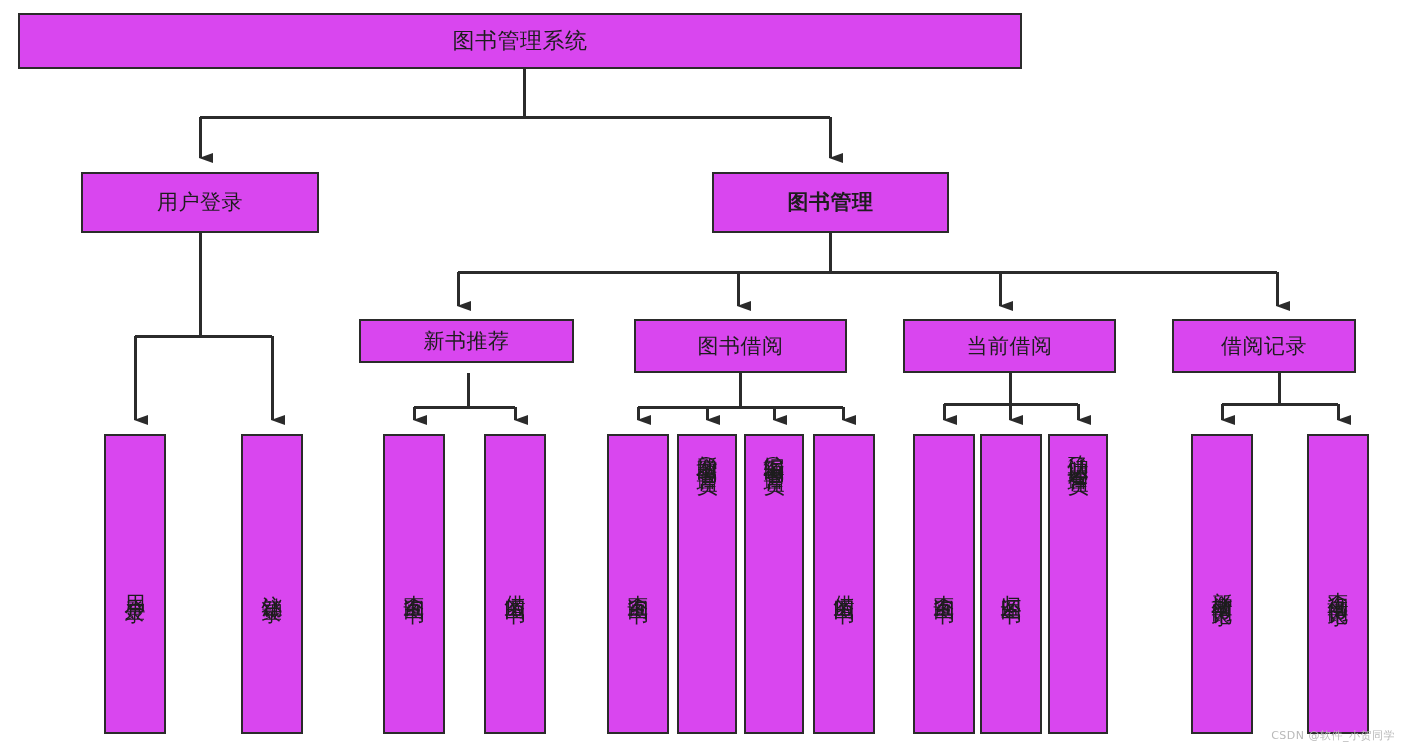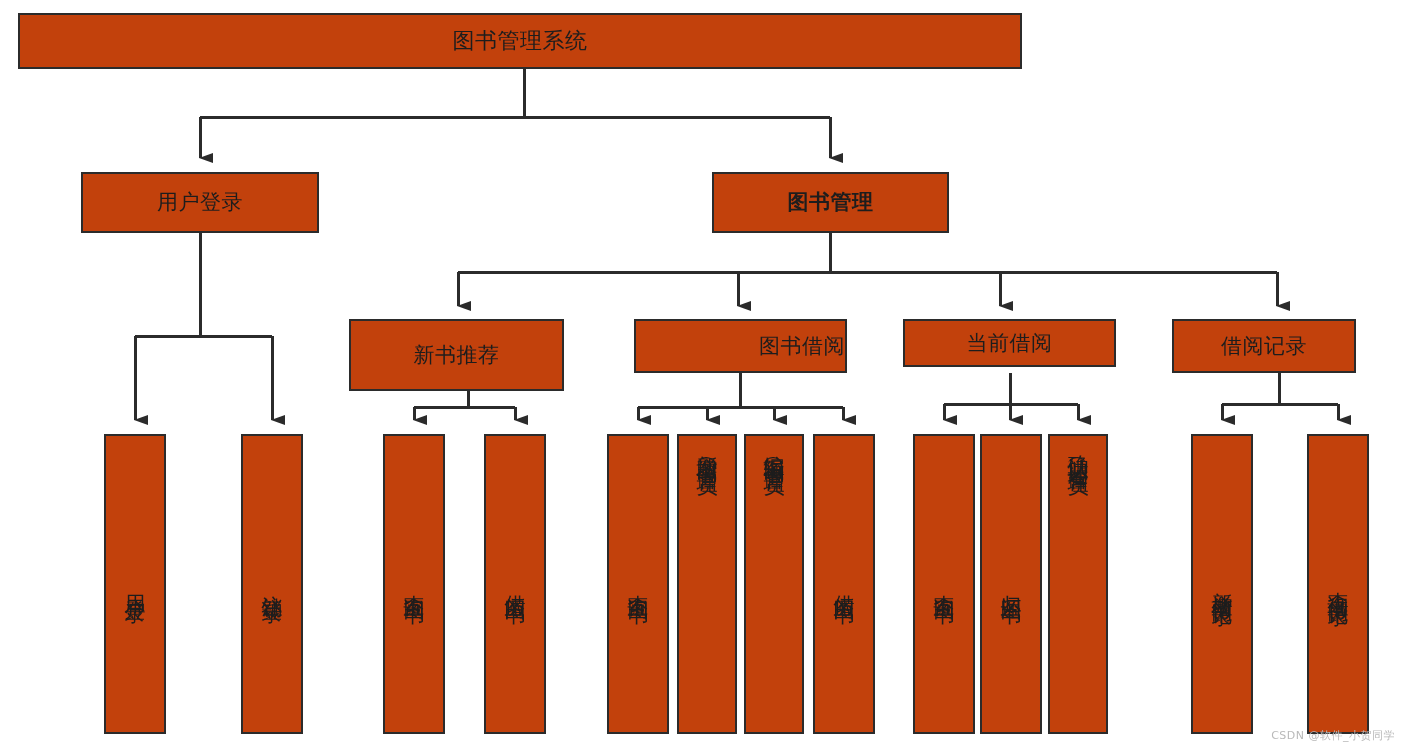--- a/index.html
+++ b/index.html
@@ -27,21 +27,21 @@
     left: 0;
     top: 0;
     width: 1405px;
     height: 747px;
     pointer-events: none;
   }
 
   .node {
     position: absolute;
     box-sizing: border-box;
-    background: #c2410c;
+    background: #d946ef;
     border: 2px solid #2b2b2b;
     display: flex;
     align-items: center;
     justify-content: center;
     color: #1d1d1d;
   }
 
   .node-label {
     display: block;
     text-align: center;
@@ -156,29 +156,29 @@
   </div>
 
   <div class="node horiz" style="left:81px; top:172px; width:238px; height:61px;">
     <span class="node-label">用户登录</span>
   </div>
 
   <div class="node horiz" style="left:712px; top:172px; width:237px; height:61px;font-weight:bold;">
     <span class="node-label">图书管理</span>
   </div>
 
-  <div class="node horiz" style="left:349px; top:319px; width:215px; height:72px;">
+  <div class="node horiz" style="left:359px; top:319px; width:215px; height:44px;">
     <span class="node-label">新书推荐</span>
   </div>
 
-  <div class="node horiz" style="left:634px; top:319px; width:213px; height:54px;justify-content:flex-end;">
+  <div class="node horiz" style="left:634px; top:319px; width:213px; height:54px;">
     <span class="node-label">图书借阅</span>
   </div>
 
-  <div class="node horiz" style="left:903px; top:319px; width:213px; height:48px;align-items:center;">
+  <div class="node horiz" style="left:903px; top:319px; width:213px; height:54px;align-items:center;">
     <span class="node-label">当前借阅</span>
   </div>
 
   <div class="node horiz" style="left:1172px; top:319px; width:184px; height:54px;">
     <span class="node-label">借阅记录</span>
   </div>
 
   <div class="node vert centered" style="left:104px; top:434px; width:62px; height:300px;">
     <span class="node-label">用户登录</span>
   </div>

